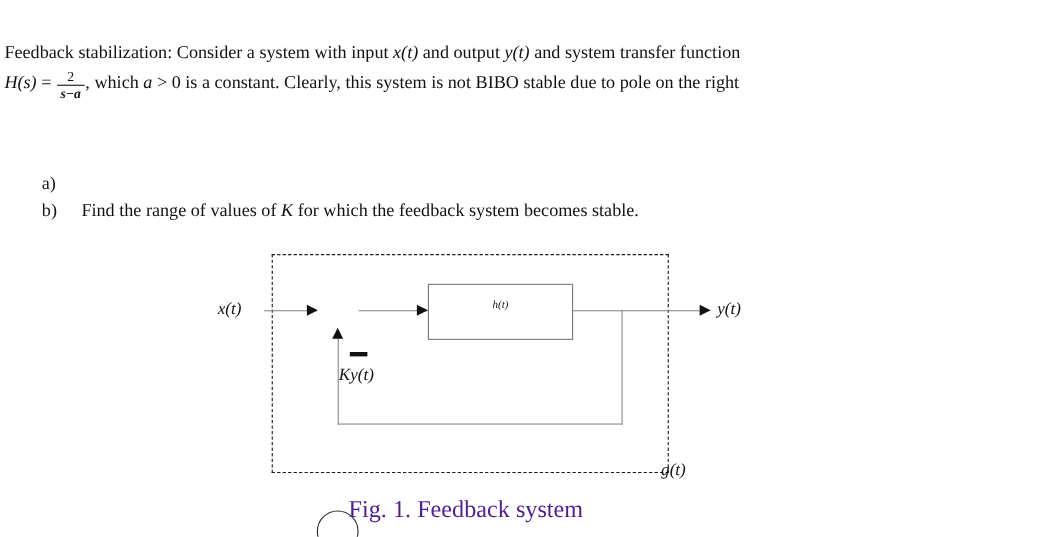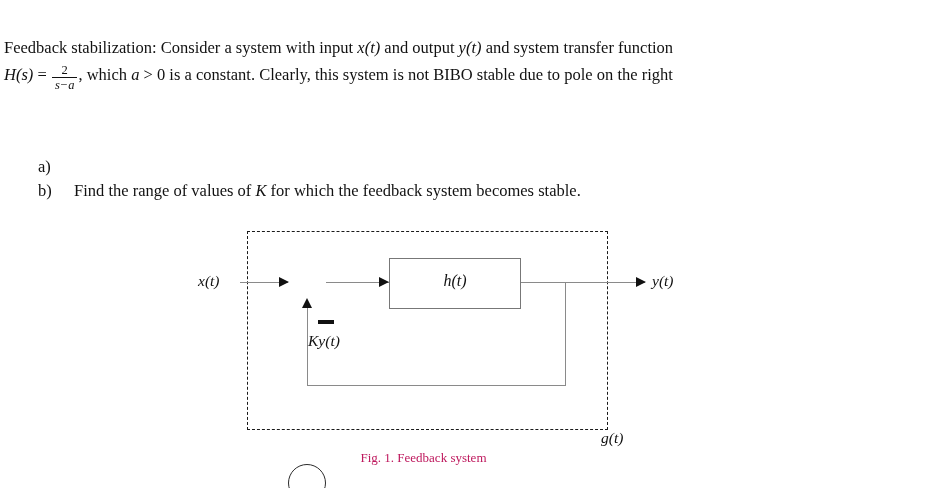--- a/index.html
+++ b/index.html
@@ -52,20 +52,21 @@
   }
   .frac .bar {
     display: block;
     border-top: 1.3px solid #111;
     height: 0;
   }
   .frac .den {
     display: block;
     font-size: 12.5px;
     padding: 1px 3px 0 3px;
+    font-weight: bold;
   }
 
   
   .qlist {
     position: absolute;
     left: 38px;
     top: 155px;
     width: 880px;
   }
   .qitem {
@@ -120,21 +121,21 @@
     height: 51px;
     border: 1.6px solid #777777;
     box-sizing: border-box;
     background: #ffffff;
   }
   .hblock-label {
     position: absolute;
     width: 100%;
     top: 13px;
     text-align: center;
-    font-size: 16px;
+    font-size: 10px;
     font-style: italic;
   }
 
   .arrow-right {
     position: absolute;
     width: 0; height: 0;
     border-top: 5.5px solid transparent;
     border-bottom: 5.5px solid transparent;
     border-left: 10px solid #111111;
   }
@@ -160,22 +161,22 @@
     width: 16px;
     height: 4px;
     background: #111111;
   }
   .caption {
     position: absolute;
     left: 0;
     top: 228px;
     width: 847px;
     text-align: center;
-    font-size: 13px;
-    color: #be185d;
+    font-size: 22px;
+    color: #4c1d95;
   }
 </style>
 </head>
 <body>
 
 <div class="statement">
 
   <div class="line">
     <span>Feedback stabilization: Consider a system with input </span><span class="mi">x(t)</span><span> and output </span><span class="mi">y(t)</span><span> and system transfer function</span>
   </div>
@@ -226,16 +227,16 @@
 
   <div class="wire h" style="left:307px; top:163px; width:259px;"></div>
 
   <div class="wire v" style="left:307px; top:84px; height:80px;"></div>
   <div class="arrow-up" style="left:302px; top:76px;"></div>
 
   <div class="minus-sign"></div>
 
   <div class="fig-label" style="left:308px; top:110px;">Ky(t)</div>
 
-  <div class="fig-label" style="left:601px; top:207px;">g(t)</div>
+  <div class="fig-label" style="left:601px; top:197px;">g(t)</div>
 
   <div class="caption">Fig. 1. Feedback system</div>
 </div>
 
 </body></html>

